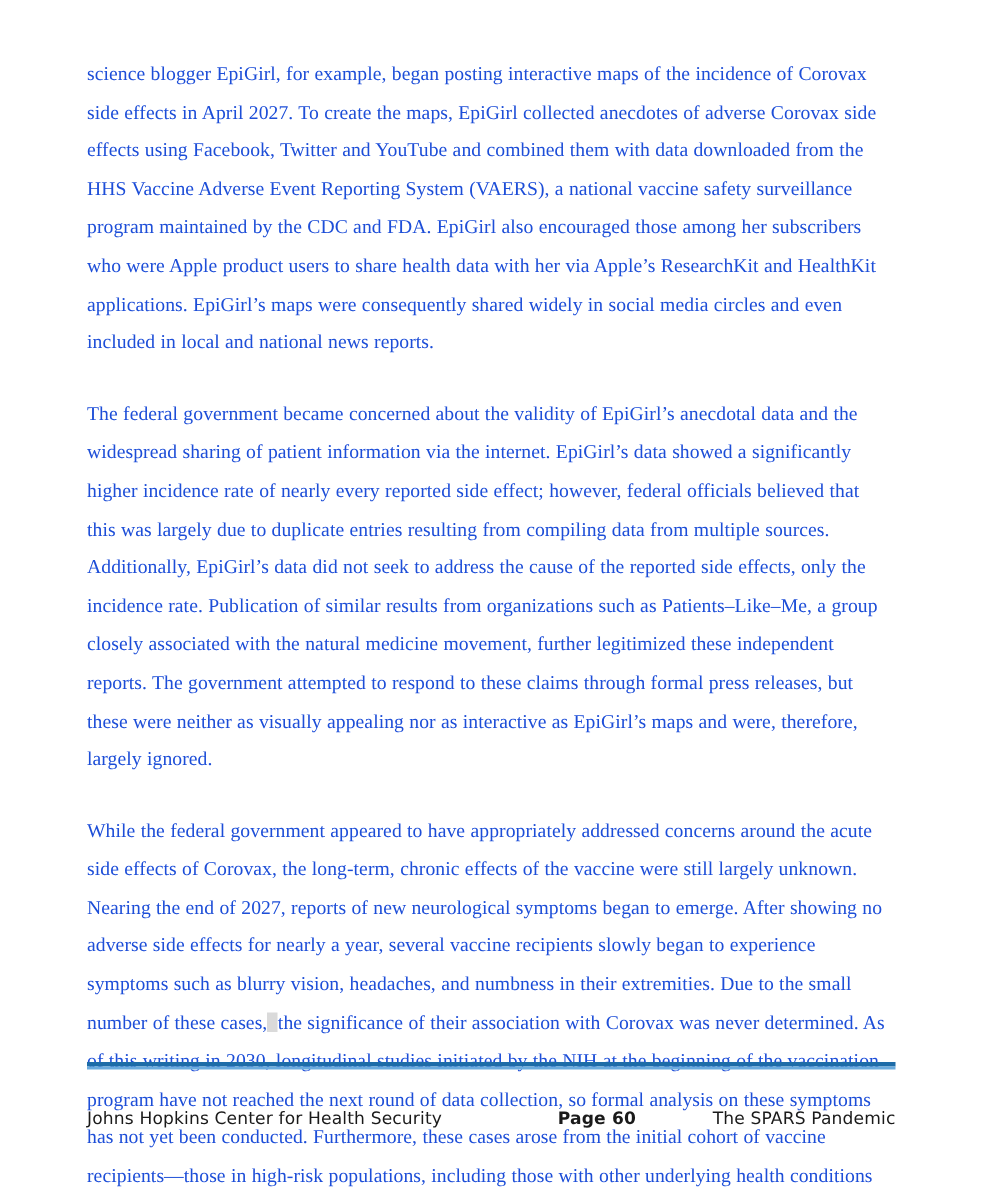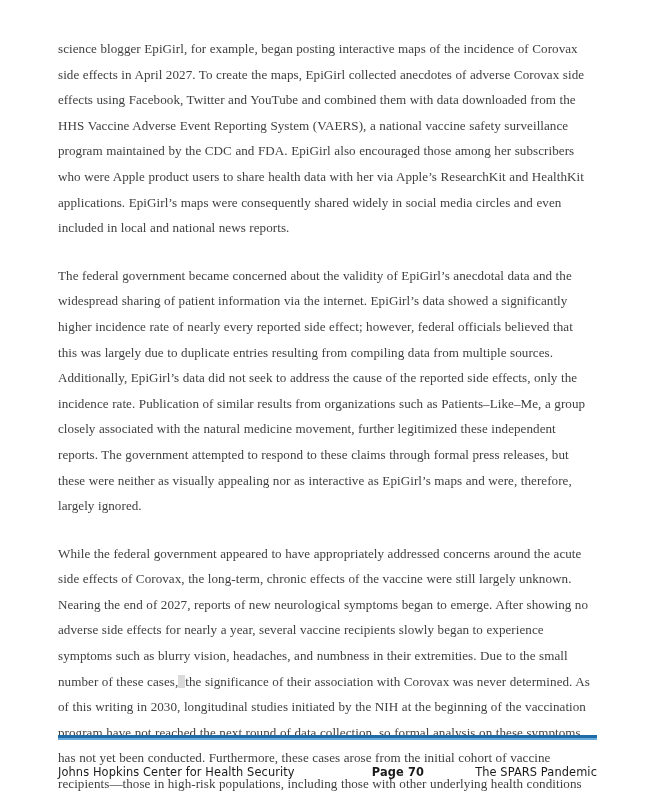--- a/index.html
+++ b/index.html
@@ -27,21 +27,21 @@
     left: 58px;
     top: 36px;
     width: 533px;
   }
 
   p.body-para {
     margin: 0 0 22px 0;
     font-size: 13.1px;
     line-height: 25.6px;
     text-align: left;
-    color: #404040;
+    color: #1d4ed8;
     letter-spacing: 0.05px;
     word-spacing: 0.2px;
   }
   p.body-para:last-child {
     margin-bottom: 0;
   }
 
   
   .sel-block {
     display: inline-block;
@@ -50,21 +50,21 @@
     background: #dadada;
     vertical-align: -2px;
     margin: 0 0px;
   }
 
   .footer {
     position: absolute;
     left: 58px;
     right: 58px;
     bottom: 0;
-    height: 66px;
+    height: 93px;
   }
 
   .footer-rule {
     position: absolute;
     left: 0;
     right: 0;
     top: 0;
     height: 5px;
   }
   .footer-rule .rule-dark {
@@ -126,19 +126,19 @@
 
   <div class="footer">
 
     <div class="footer-rule">
       <div class="rule-dark"></div>
       <div class="rule-light"></div>
     </div>
 
     <div class="footer-row">
       <div class="footer-left">Johns Hopkins Center for Health Security</div>
-      <div class="footer-center">Page 70</div>
+      <div class="footer-center">Page 60</div>
       <div class="footer-right">The SPARS Pandemic</div>
     </div>
 
   </div>
 
 </div>
 
 </body></html>

